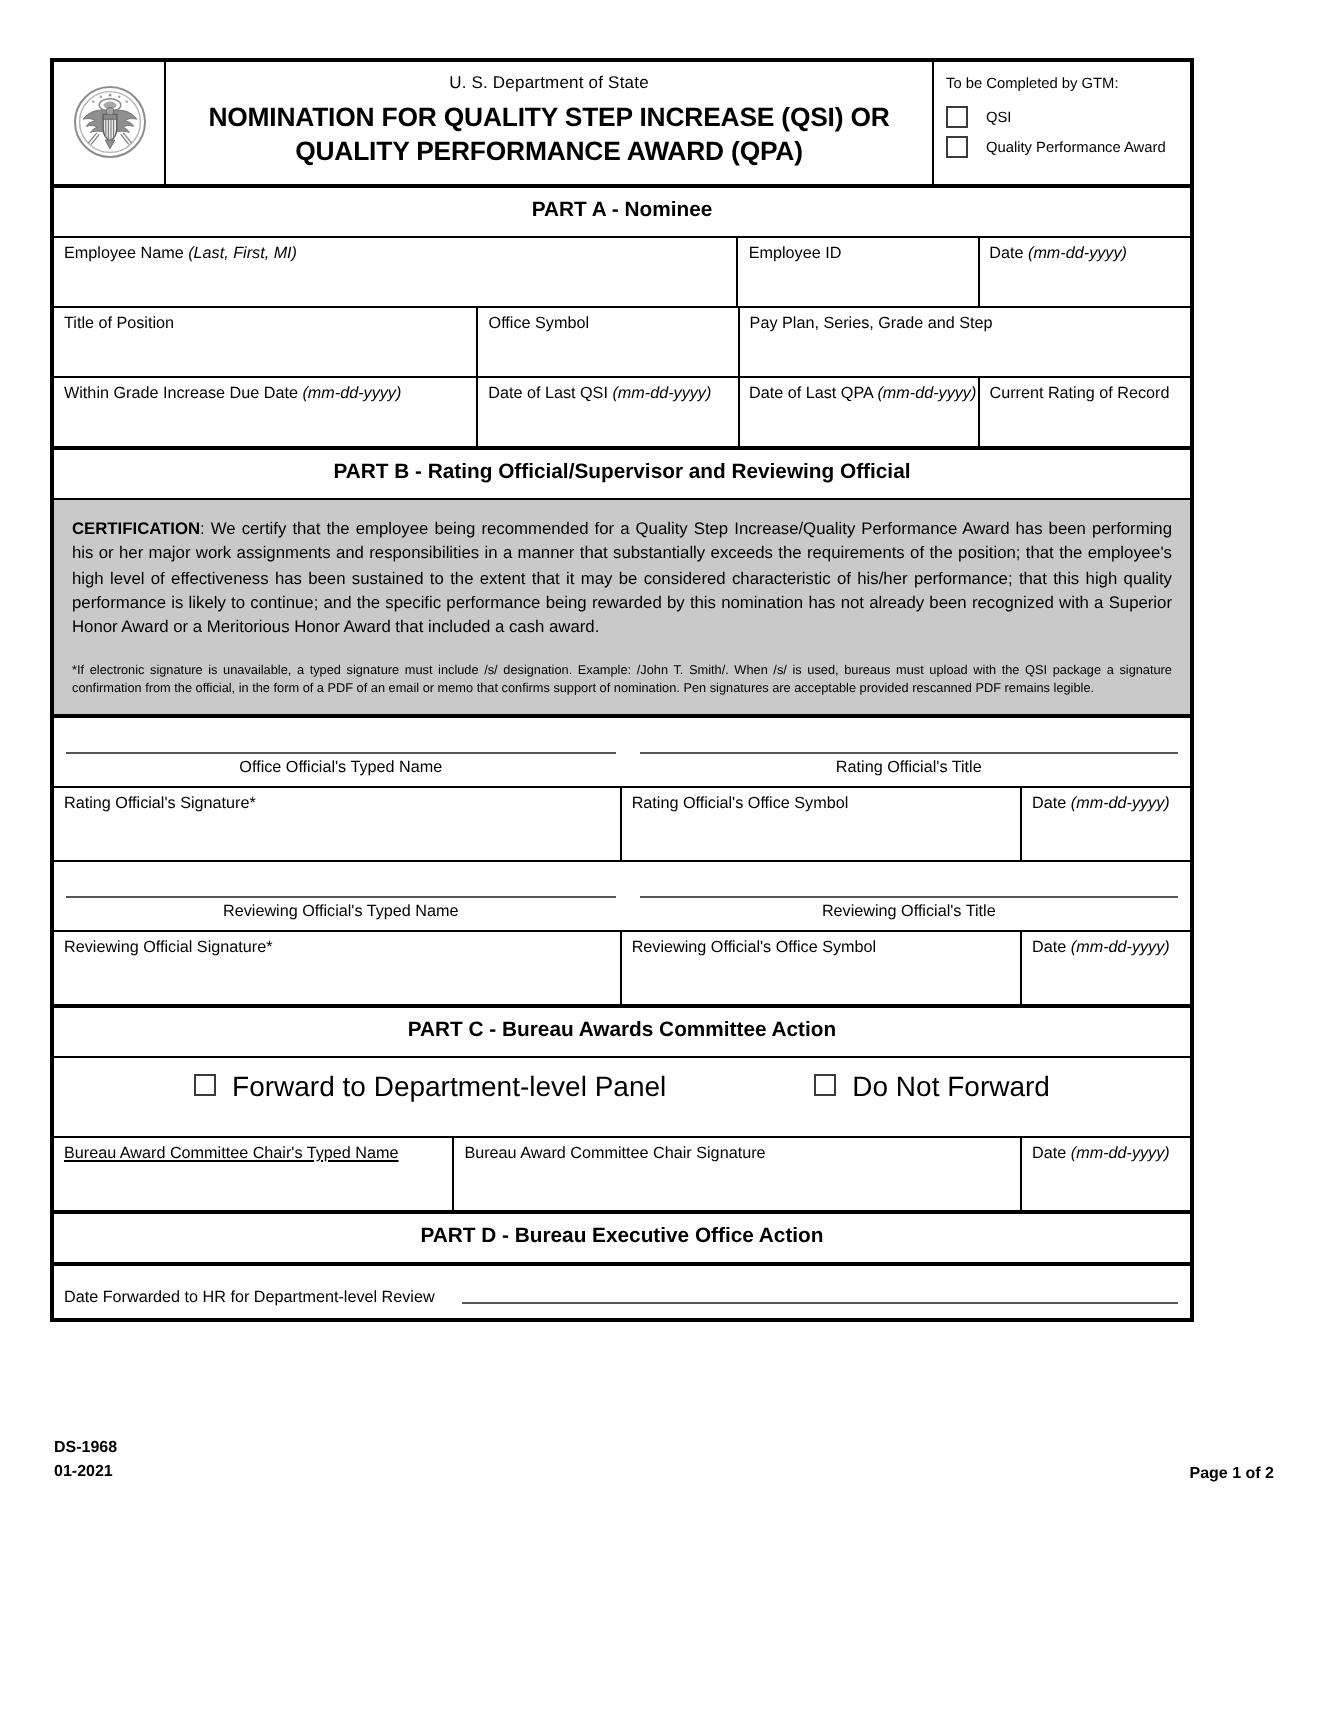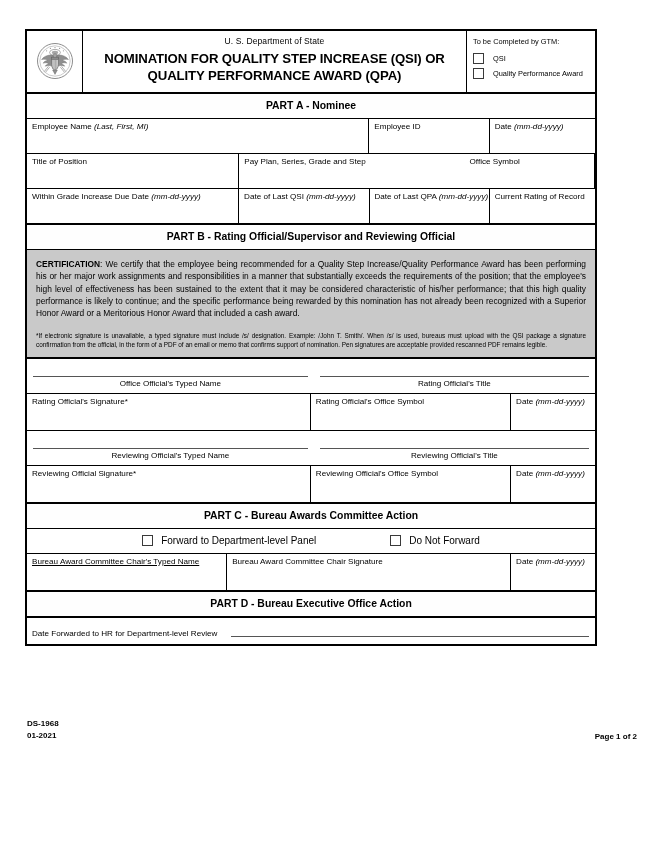--- a/index.html
+++ b/index.html
@@ -125,22 +125,22 @@
     margin: 0 2px 2px 2px;
   }
   .sigcap .cap { font-size: 8.1px; padding-bottom: 3px; }
 
   
   .optrow {
     display: flex;
     align-items: center;
     justify-content: center;
     border-bottom: 1px solid #000;
-    padding: 6px 0 7px 0;
-    font-size: 10px;
+    padding: 6px 0 17px 0;
+    font-size: 14px;
   }
   .opt { display: flex; align-items: center; }
   .opt .cbox { margin-right: 8px; }
   .opt.second { margin-left: 74px; }
 
   
   .pd-row {
     display: flex;
     align-items: flex-end;
     padding: 4px 0 4px 5px;
@@ -248,25 +248,25 @@
       </div>
       <div class="cell nolineR" style="width:113px;">
         <span>Date </span><span class="it">(mm-dd-yyyy)</span>
       </div>
     </div>
 
     <div class="row">
       <div class="cell" style="width:228px;">
         <span>Title of Position</span>
       </div>
+      <div class="cell" style="width:140px;">
+        <span>Office Symbol</span>
+      </div>
       <div class="cell nolineR" style="width:242px;">
         <span>Pay Plan, Series, Grade and Step</span>
-      </div>
-      <div class="cell" style="width:140px;">
-        <span>Office Symbol</span>
       </div>
     </div>
 
     <div class="row thickb">
       <div class="cell" style="width:228px;">
         <span>Within Grade Increase Due Date </span><span class="it">(mm-dd-yyyy)</span>
       </div>
       <div class="cell" style="width:140px;">
         <span>Date of Last QSI </span><span class="it">(mm-dd-yyyy)</span>
       </div>

